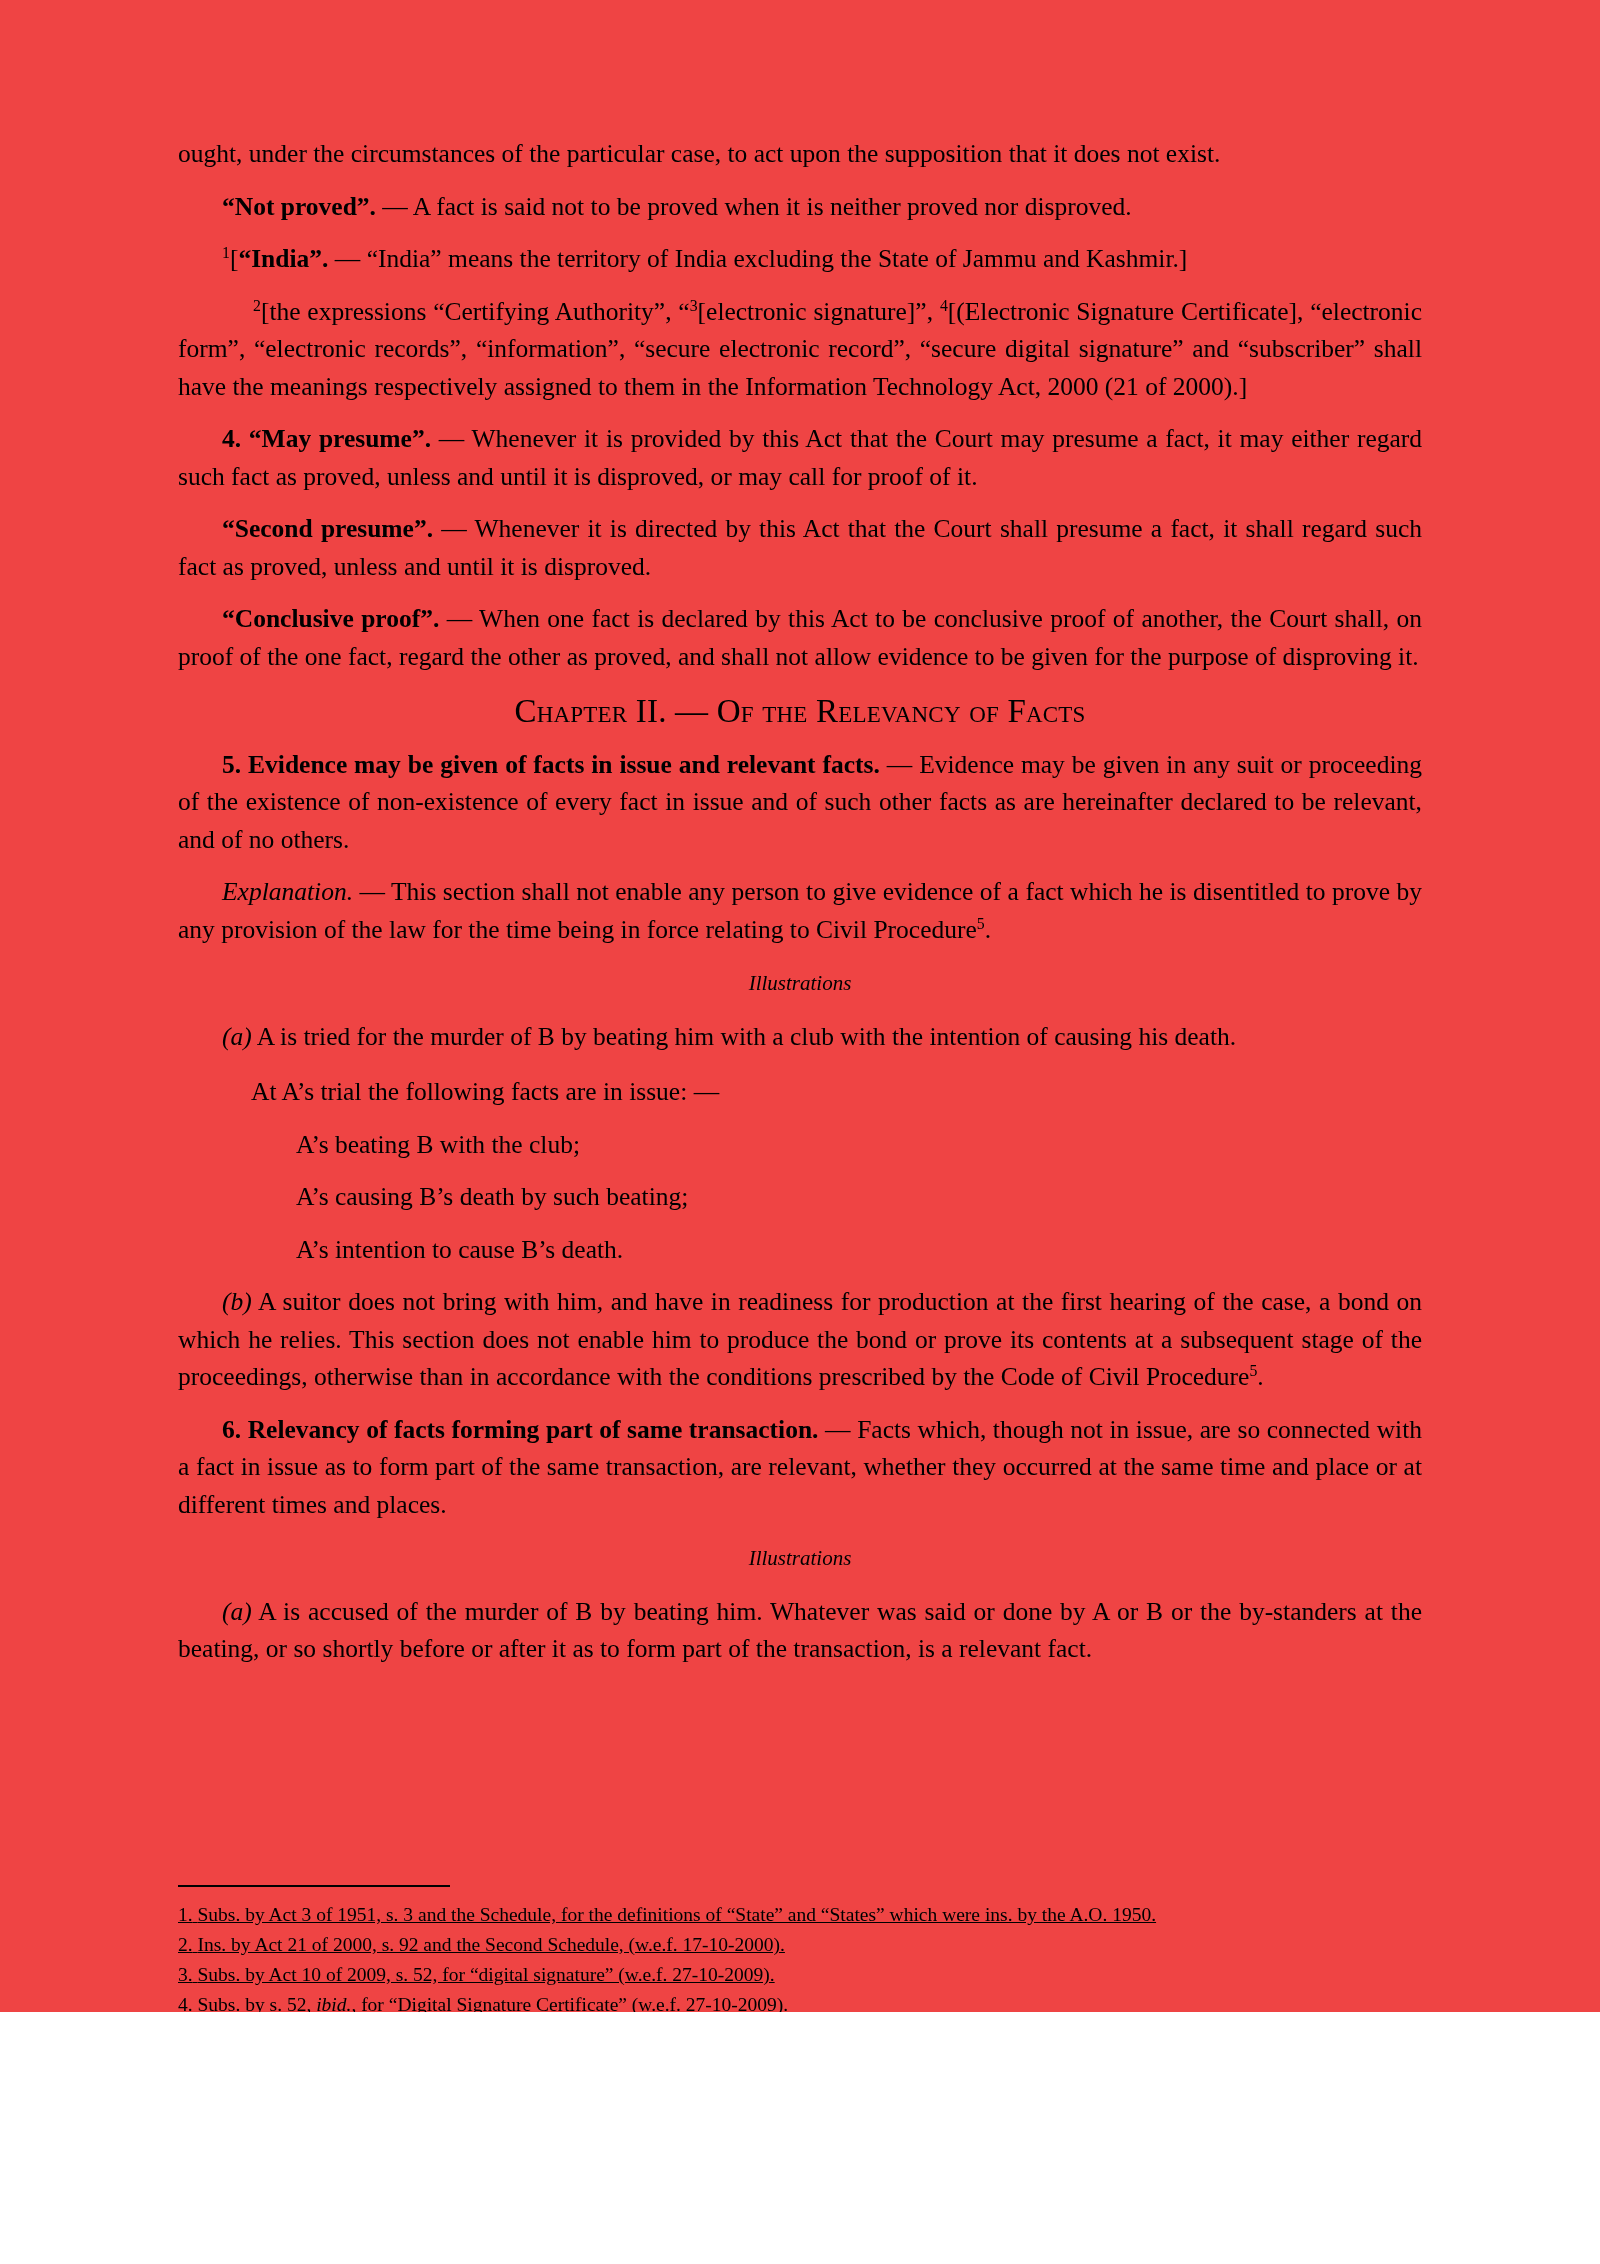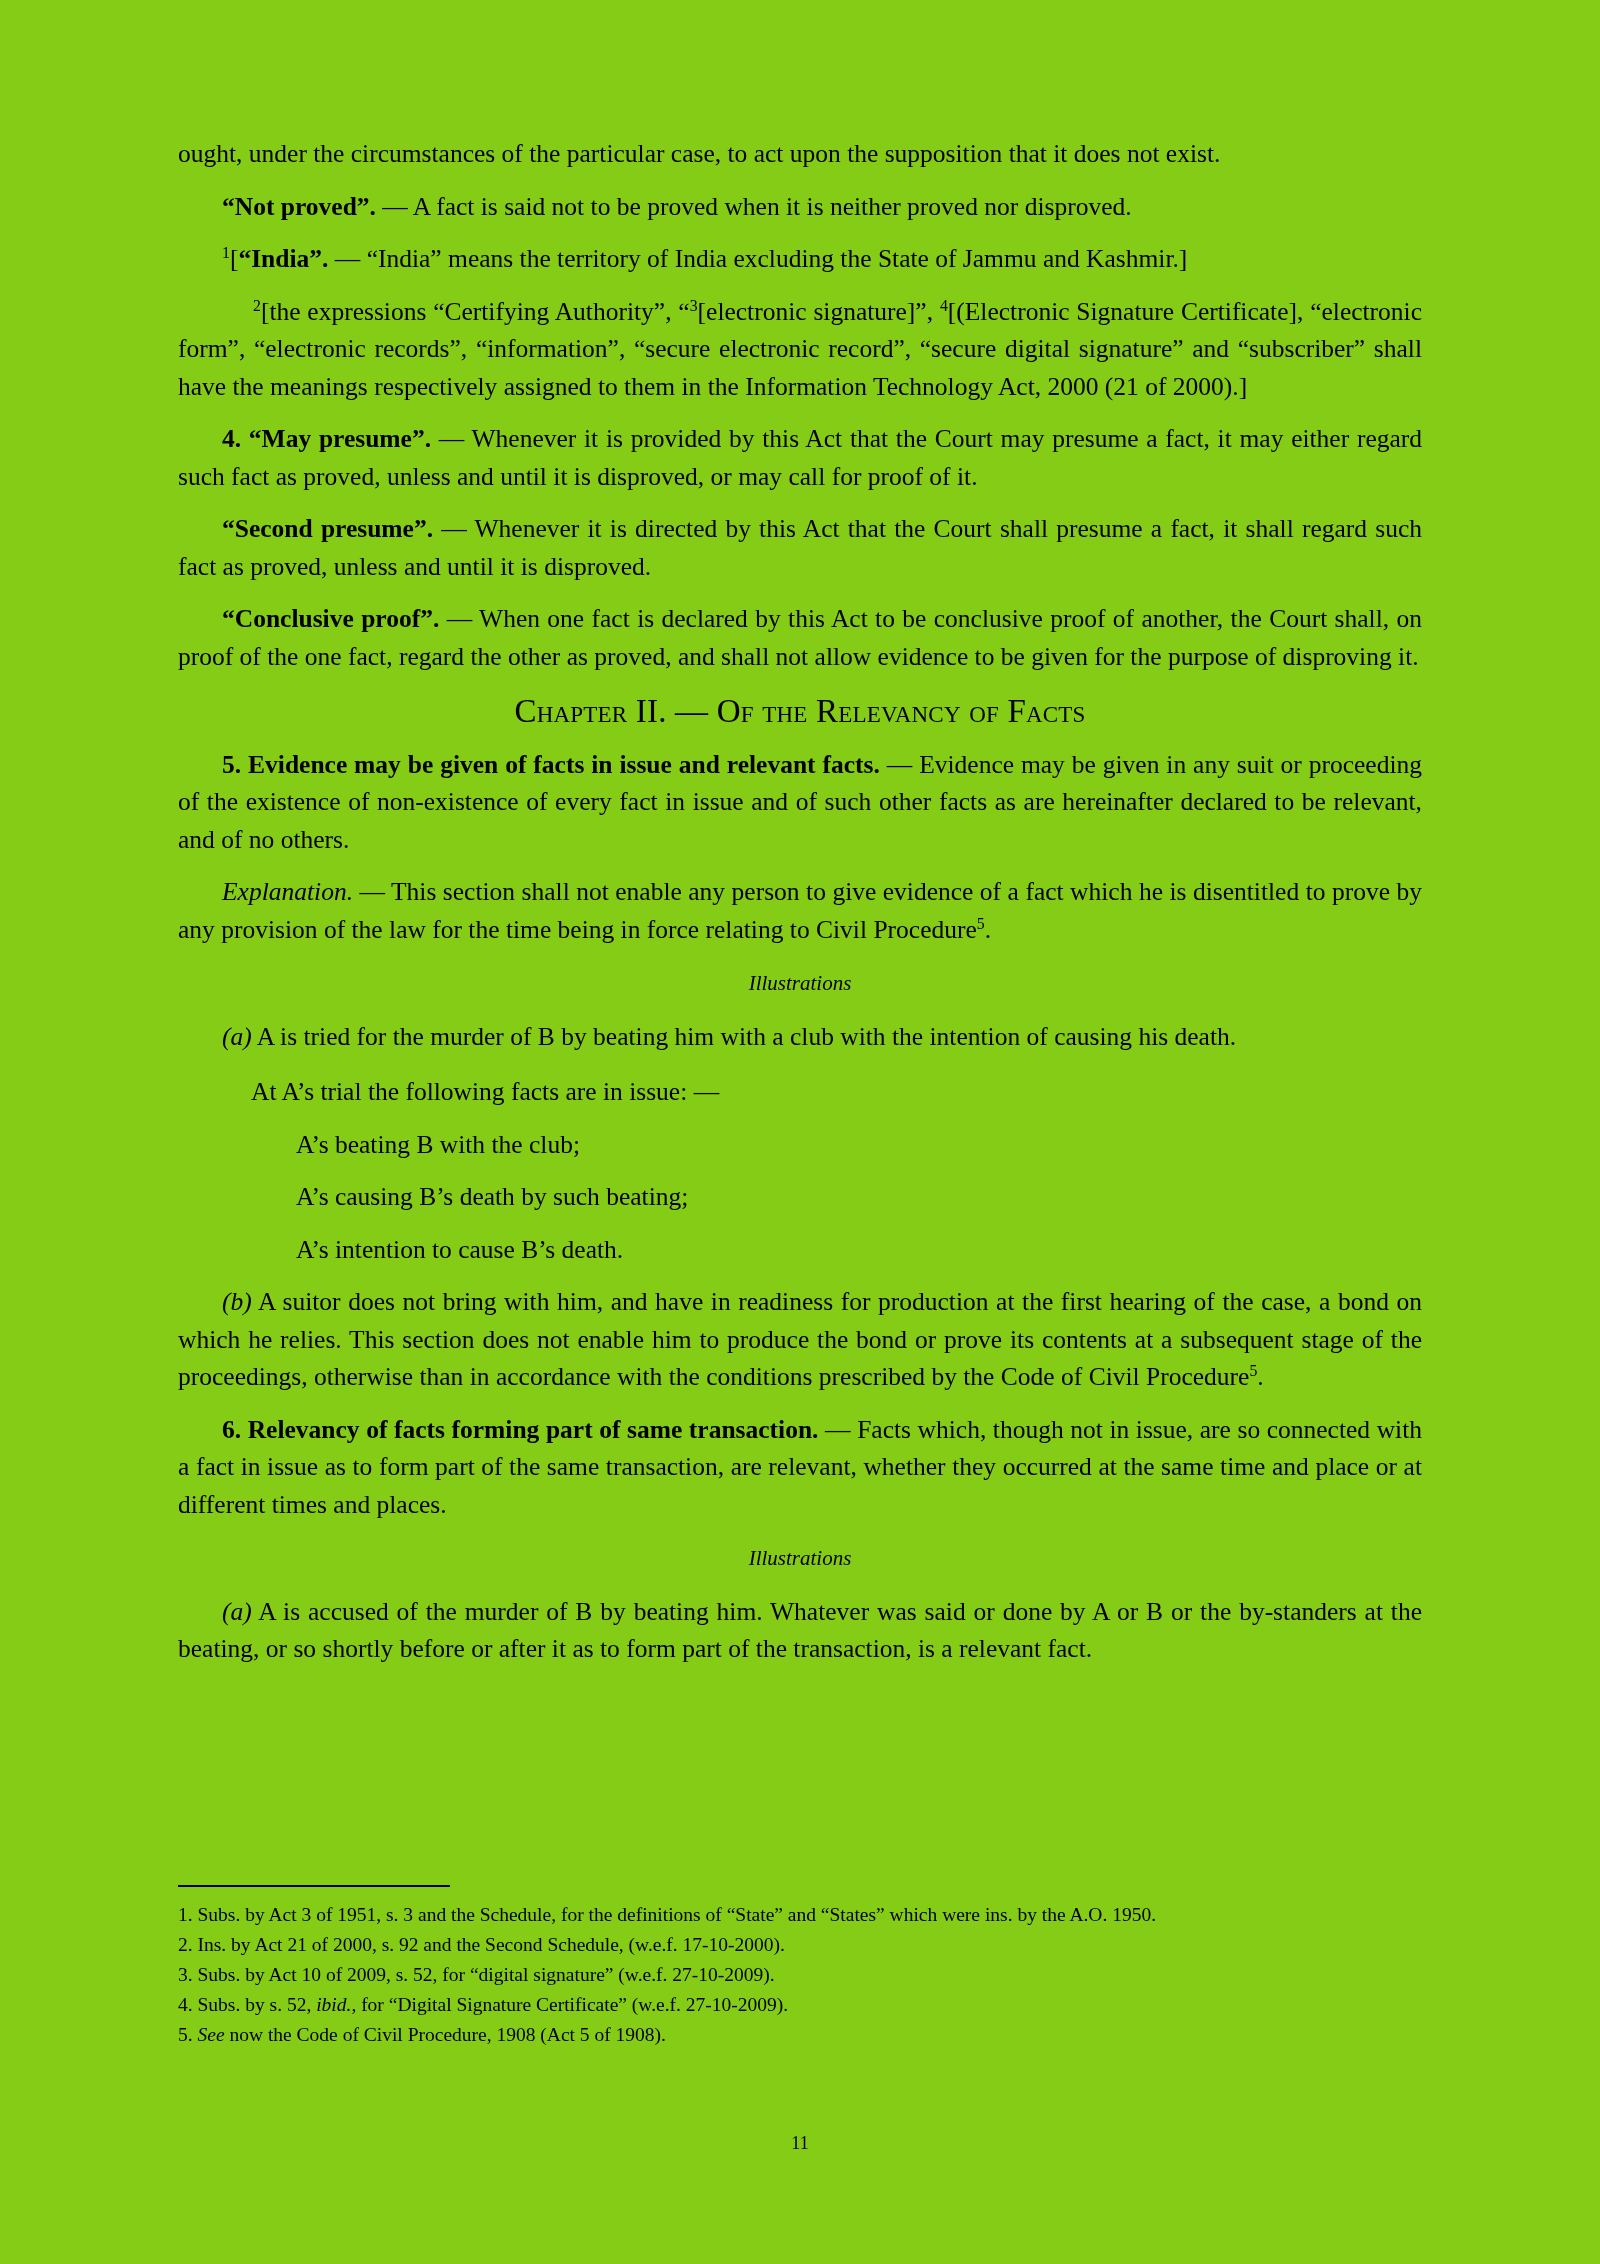--- a/index.html
+++ b/index.html
@@ -7,22 +7,22 @@
     padding: 0;
     background: #ffffff;
   }
   body {
     font-family: "Liberation Serif", "DejaVu Serif", serif;
     color: #000000;
   }
   .page {
     position: relative;
     width: 1600px;
-    height: 2264px;
-    background: #84cc16;
+    height: 2012px;
+    background: #ef4444;
     box-sizing: border-box;
     padding: 135px 178px 0 178px;
     overflow: hidden;
   }
   .body-area {
     width: 1244px;
   }
   p {
     margin: 0 0 0 0;
     font-size: 25.5px;
@@ -70,20 +70,21 @@
   .at-trial {
     text-indent: 0;
     margin-left: 73px;
     margin-top: 18px;
   }
   .footnote-wrap {
     position: absolute;
     left: 178px;
     top: 1885px;
     width: 1244px;
+    text-decoration: underline;
   }
   .fn-rule {
     width: 272px;
     height: 0;
     border-top: 2.5px solid #000;
     margin-bottom: 13px;
   }
   .footnote {
     font-size: 19.5px;
     line-height: 30px;

